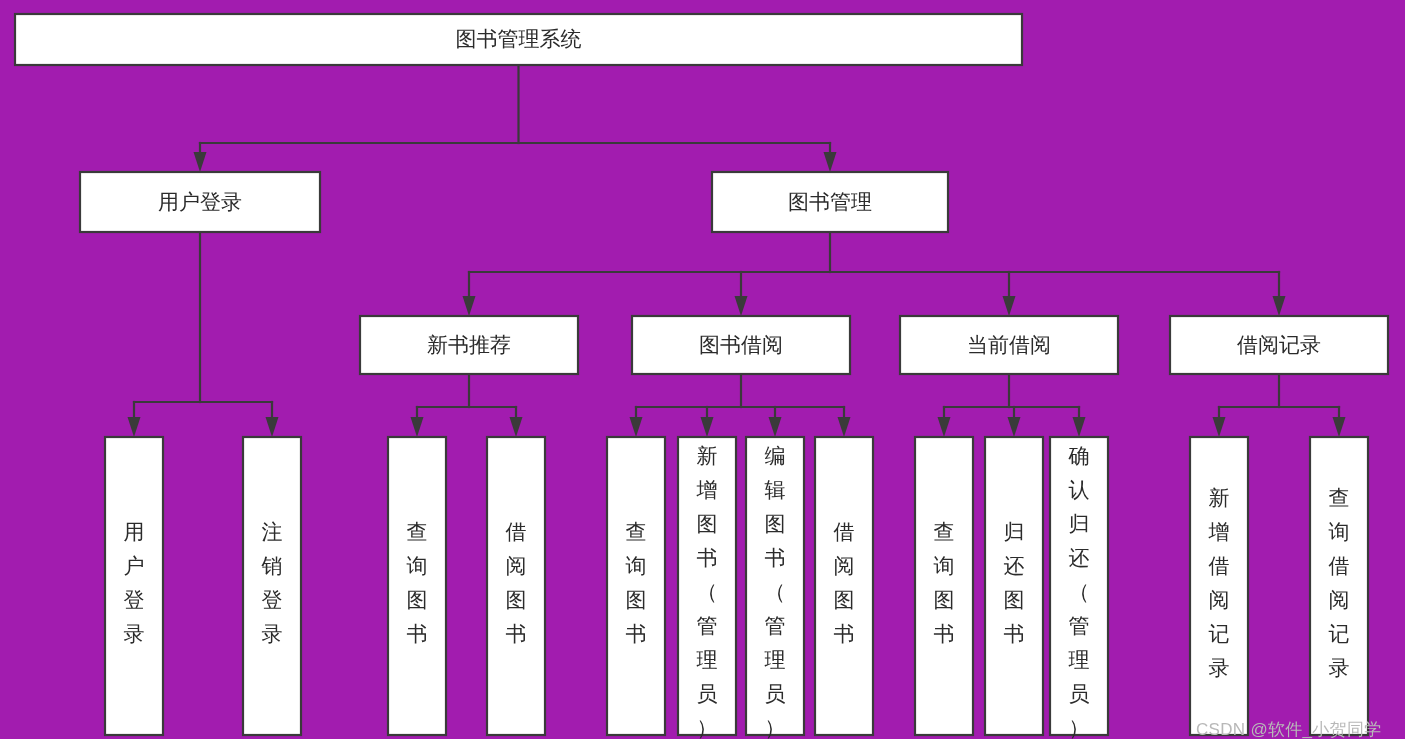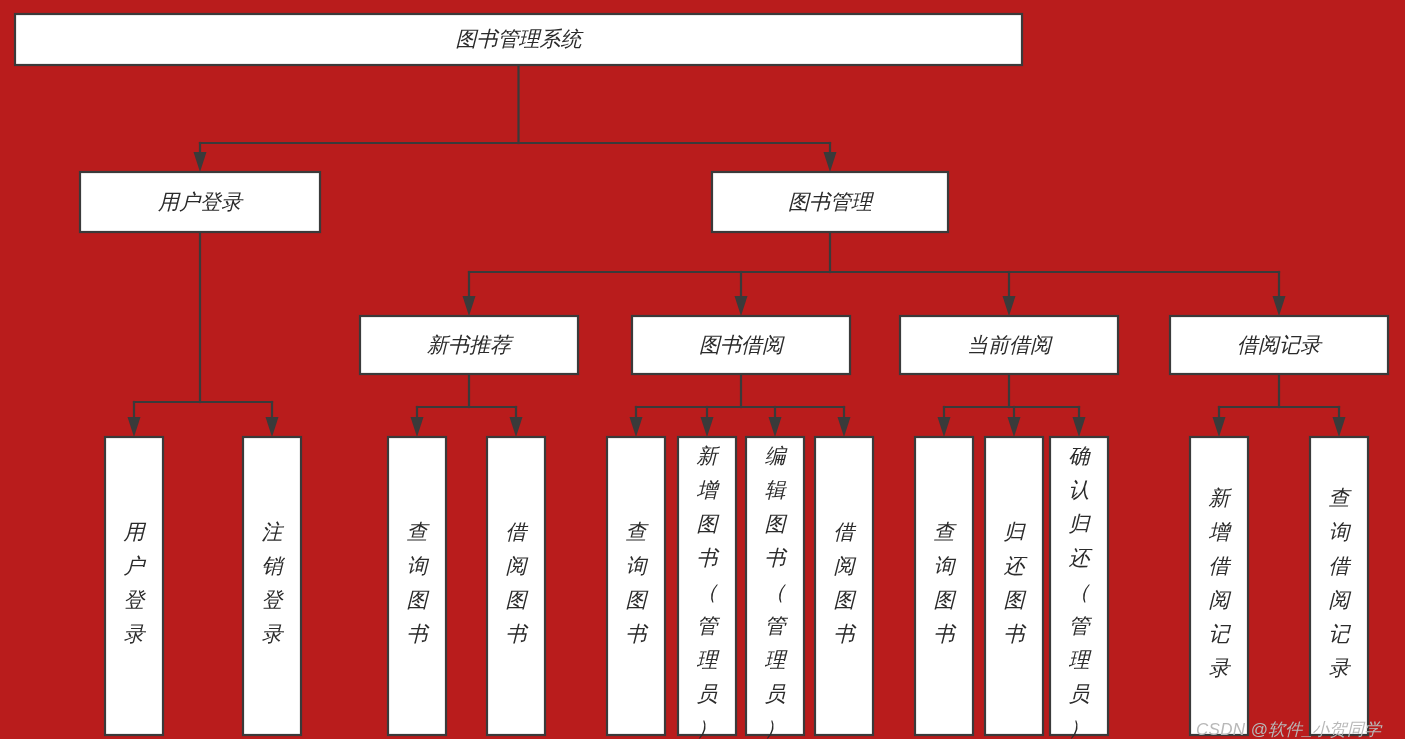--- a/index.html
+++ b/index.html
@@ -8,23 +8,22 @@
     padding: 0;
     background: #ffffff;
   }
   body {
     font-family: "Liberation Sans", "DejaVu Sans", sans-serif;
   }
   #diagram-root {
     position: relative;
     width: 1405px;
     height: 739px;
-    background: #b91c1c;
+    background: #a21caf;
     overflow: hidden;
-    font-style: italic;
   }
   svg#flow-svg {
     position: absolute;
     left: 0;
     top: 0;
     width: 1405px;
     height: 747px;
     display: block;
   }
   .node-box {

